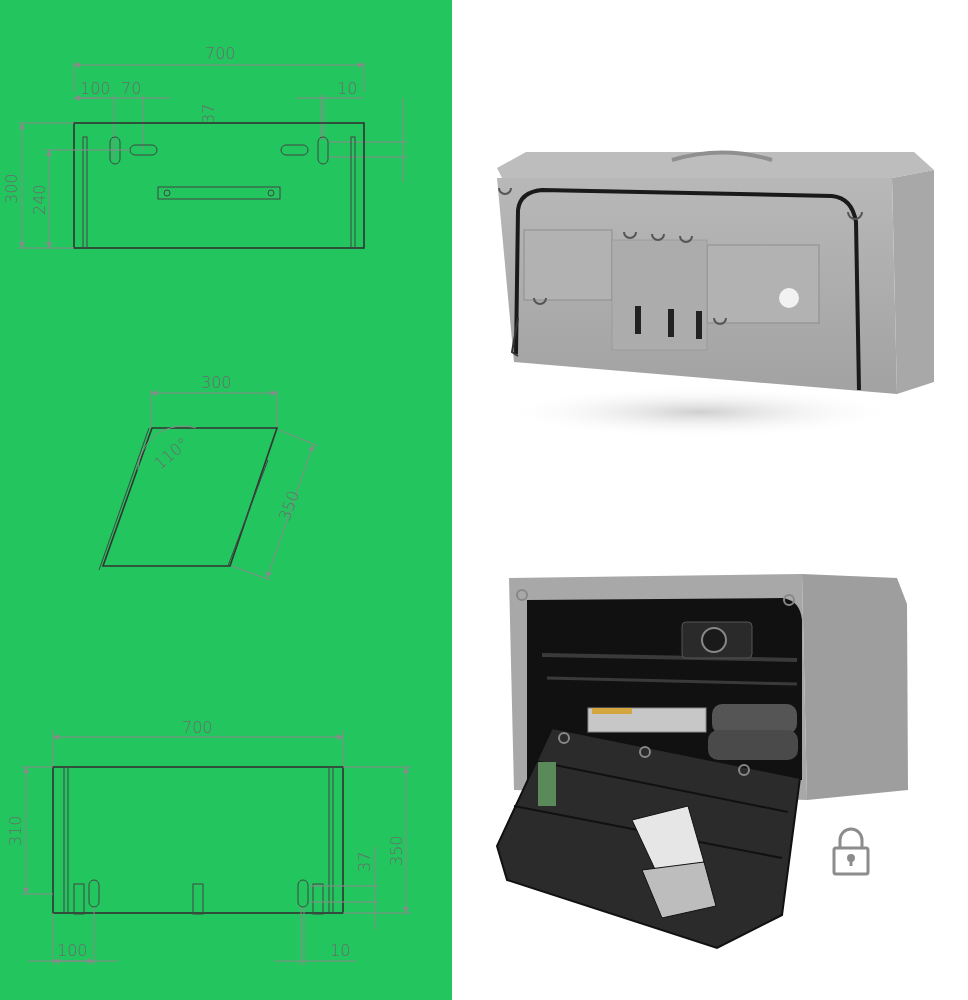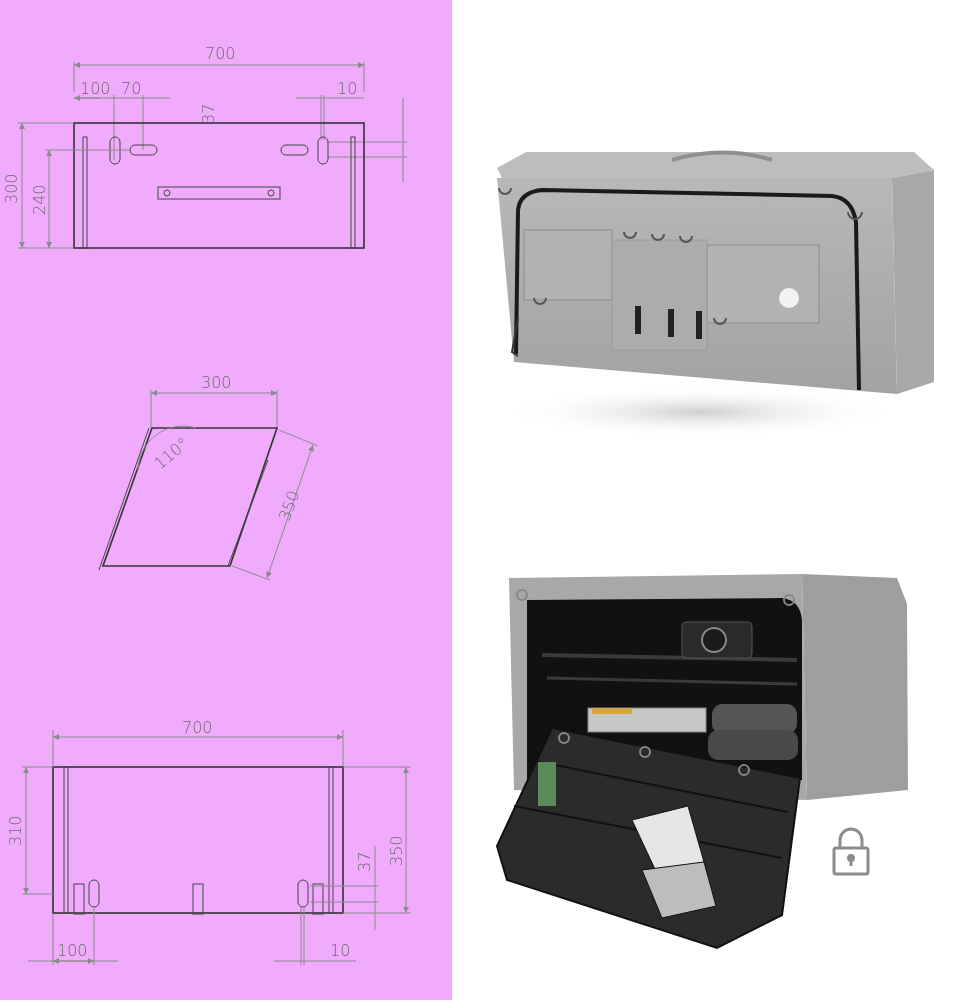--- a/index.html
+++ b/index.html
@@ -3,21 +3,21 @@
   <meta charset="utf-8">
   <style>
     html, body { margin: 0; padding: 0; }
     body {
       width: 968px; height: 1000px; position: relative; overflow: hidden;
       background: #ffffff;
       font-family: "DejaVu Sans", sans-serif;
     }
     .left-panel {
       position: absolute; left: 0; top: 0; width: 452px; height: 1000px;
-      background: #f0abfc;
+      background: #22c55e;
     }
     .right-panel {
       position: absolute; left: 452px; top: 0; width: 516px; height: 1000px;
       background: #ffffff;
     }
     svg { position: absolute; left: 0; top: 0; overflow: visible; }
     .dim-text {
       font-family: "DejaVu Sans", sans-serif;
       font-size: 16px; fill: #6b6b6b; font-weight: 300;
     }

